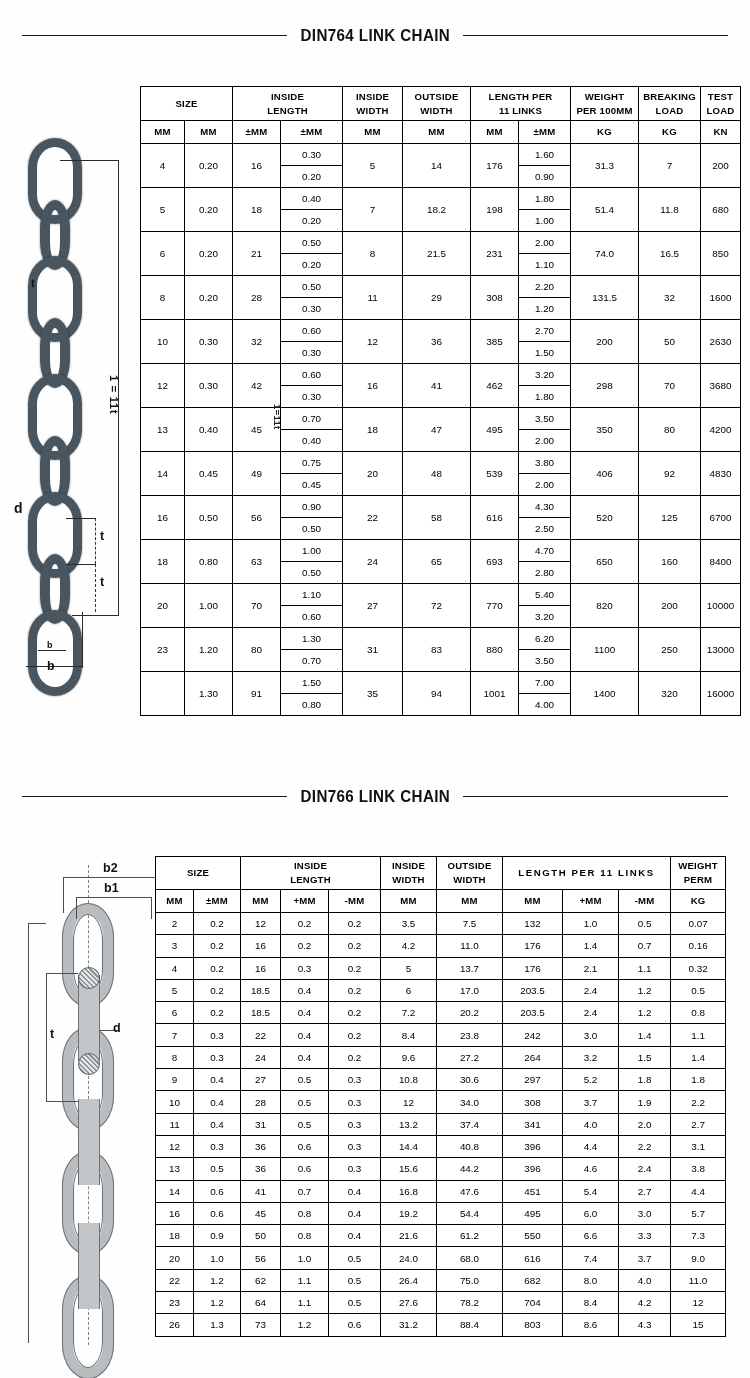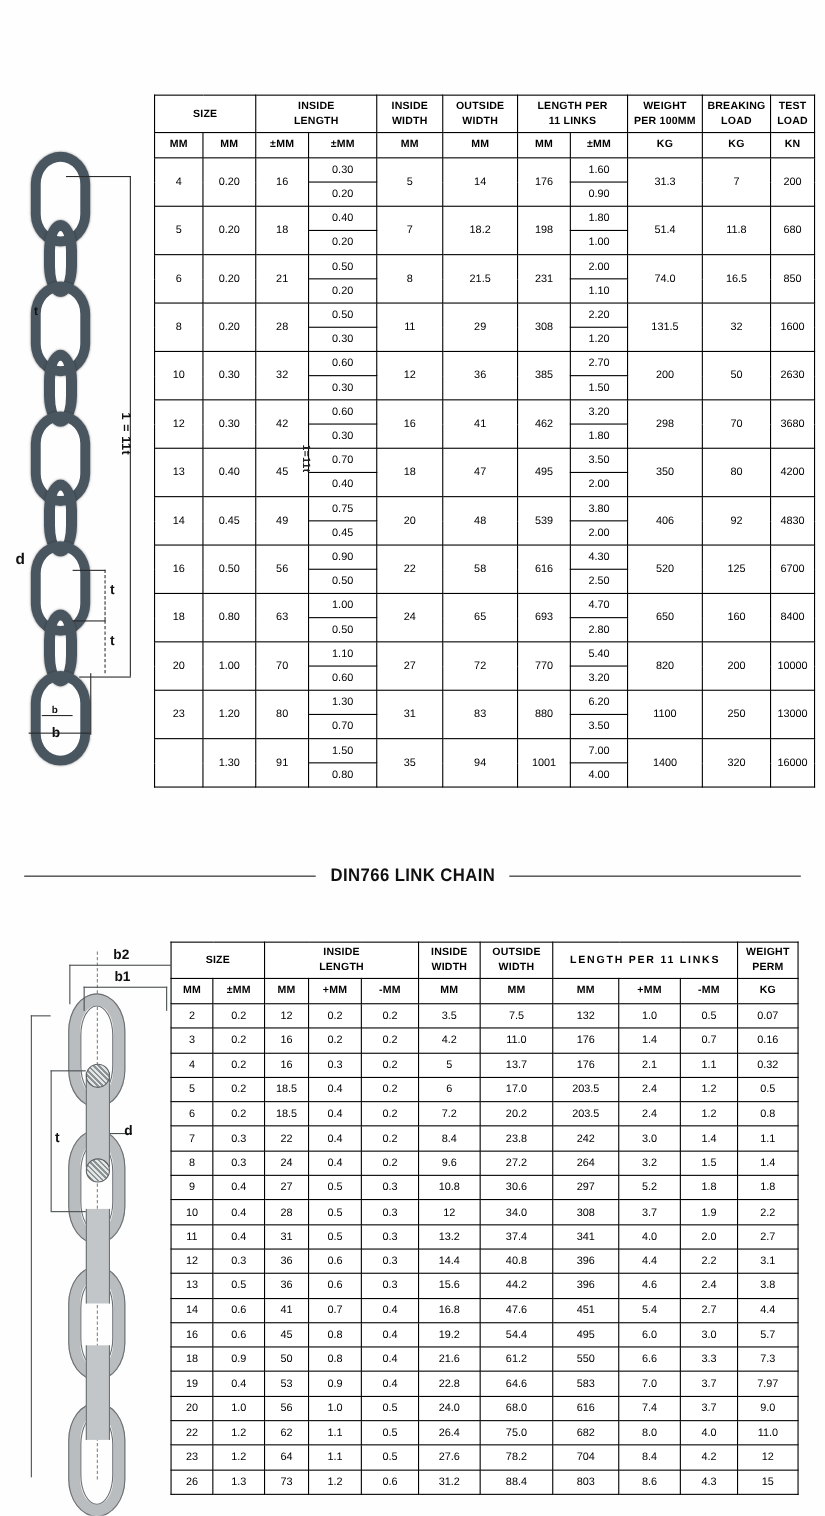--- a/index.html
+++ b/index.html
@@ -160,20 +160,25 @@
   .lbl2 {
     position: absolute;
     font-size: 12.5px; font-weight: bold; color: #111;
   }
 </style>
 </head>
 <body>
 
 <div id="page">
 
+  <div class="title-wrap" style="top:26px;">
+    <div class="title-rule left"></div>
+    <div class="title-text">DIN764 LINK CHAIN</div>
+    <div class="title-rule right"></div>
+  </div>
 
   <div id="fig1">
     <div class="photo-chain">
       <div class="lnk vert" style="top:0px;"></div>
       <div class="lnk horz" style="top:62px;"></div>
       <div class="lnk vert" style="top:118px;"></div>
       <div class="lnk horz" style="top:180px;"></div>
       <div class="lnk vert" style="top:236px;"></div>
       <div class="lnk horz" style="top:298px;"></div>
       <div class="lnk vert" style="top:354px;"></div>
@@ -785,33 +790,20 @@
             <td>0.8</td>
             <td>0.4</td>
             <td>21.6</td>
             <td>61.2</td>
             <td>550</td>
             <td>6.6</td>
             <td>3.3</td>
             <td>7.3</td>
           </tr>
           <tr>
-            <td>19</td>
-            <td>0.4</td>
-            <td>53</td>
-            <td>0.9</td>
-            <td>0.4</td>
-            <td>22.8</td>
-            <td>64.6</td>
-            <td>583</td>
-            <td>7.0</td>
-            <td>3.7</td>
-            <td>7.97</td>
-          </tr>
-          <tr>
             <td>20</td>
             <td>1.0</td>
             <td>56</td>
             <td>1.0</td>
             <td>0.5</td>
             <td>24.0</td>
             <td>68.0</td>
             <td>616</td>
             <td>7.4</td>
             <td>3.7</td>

